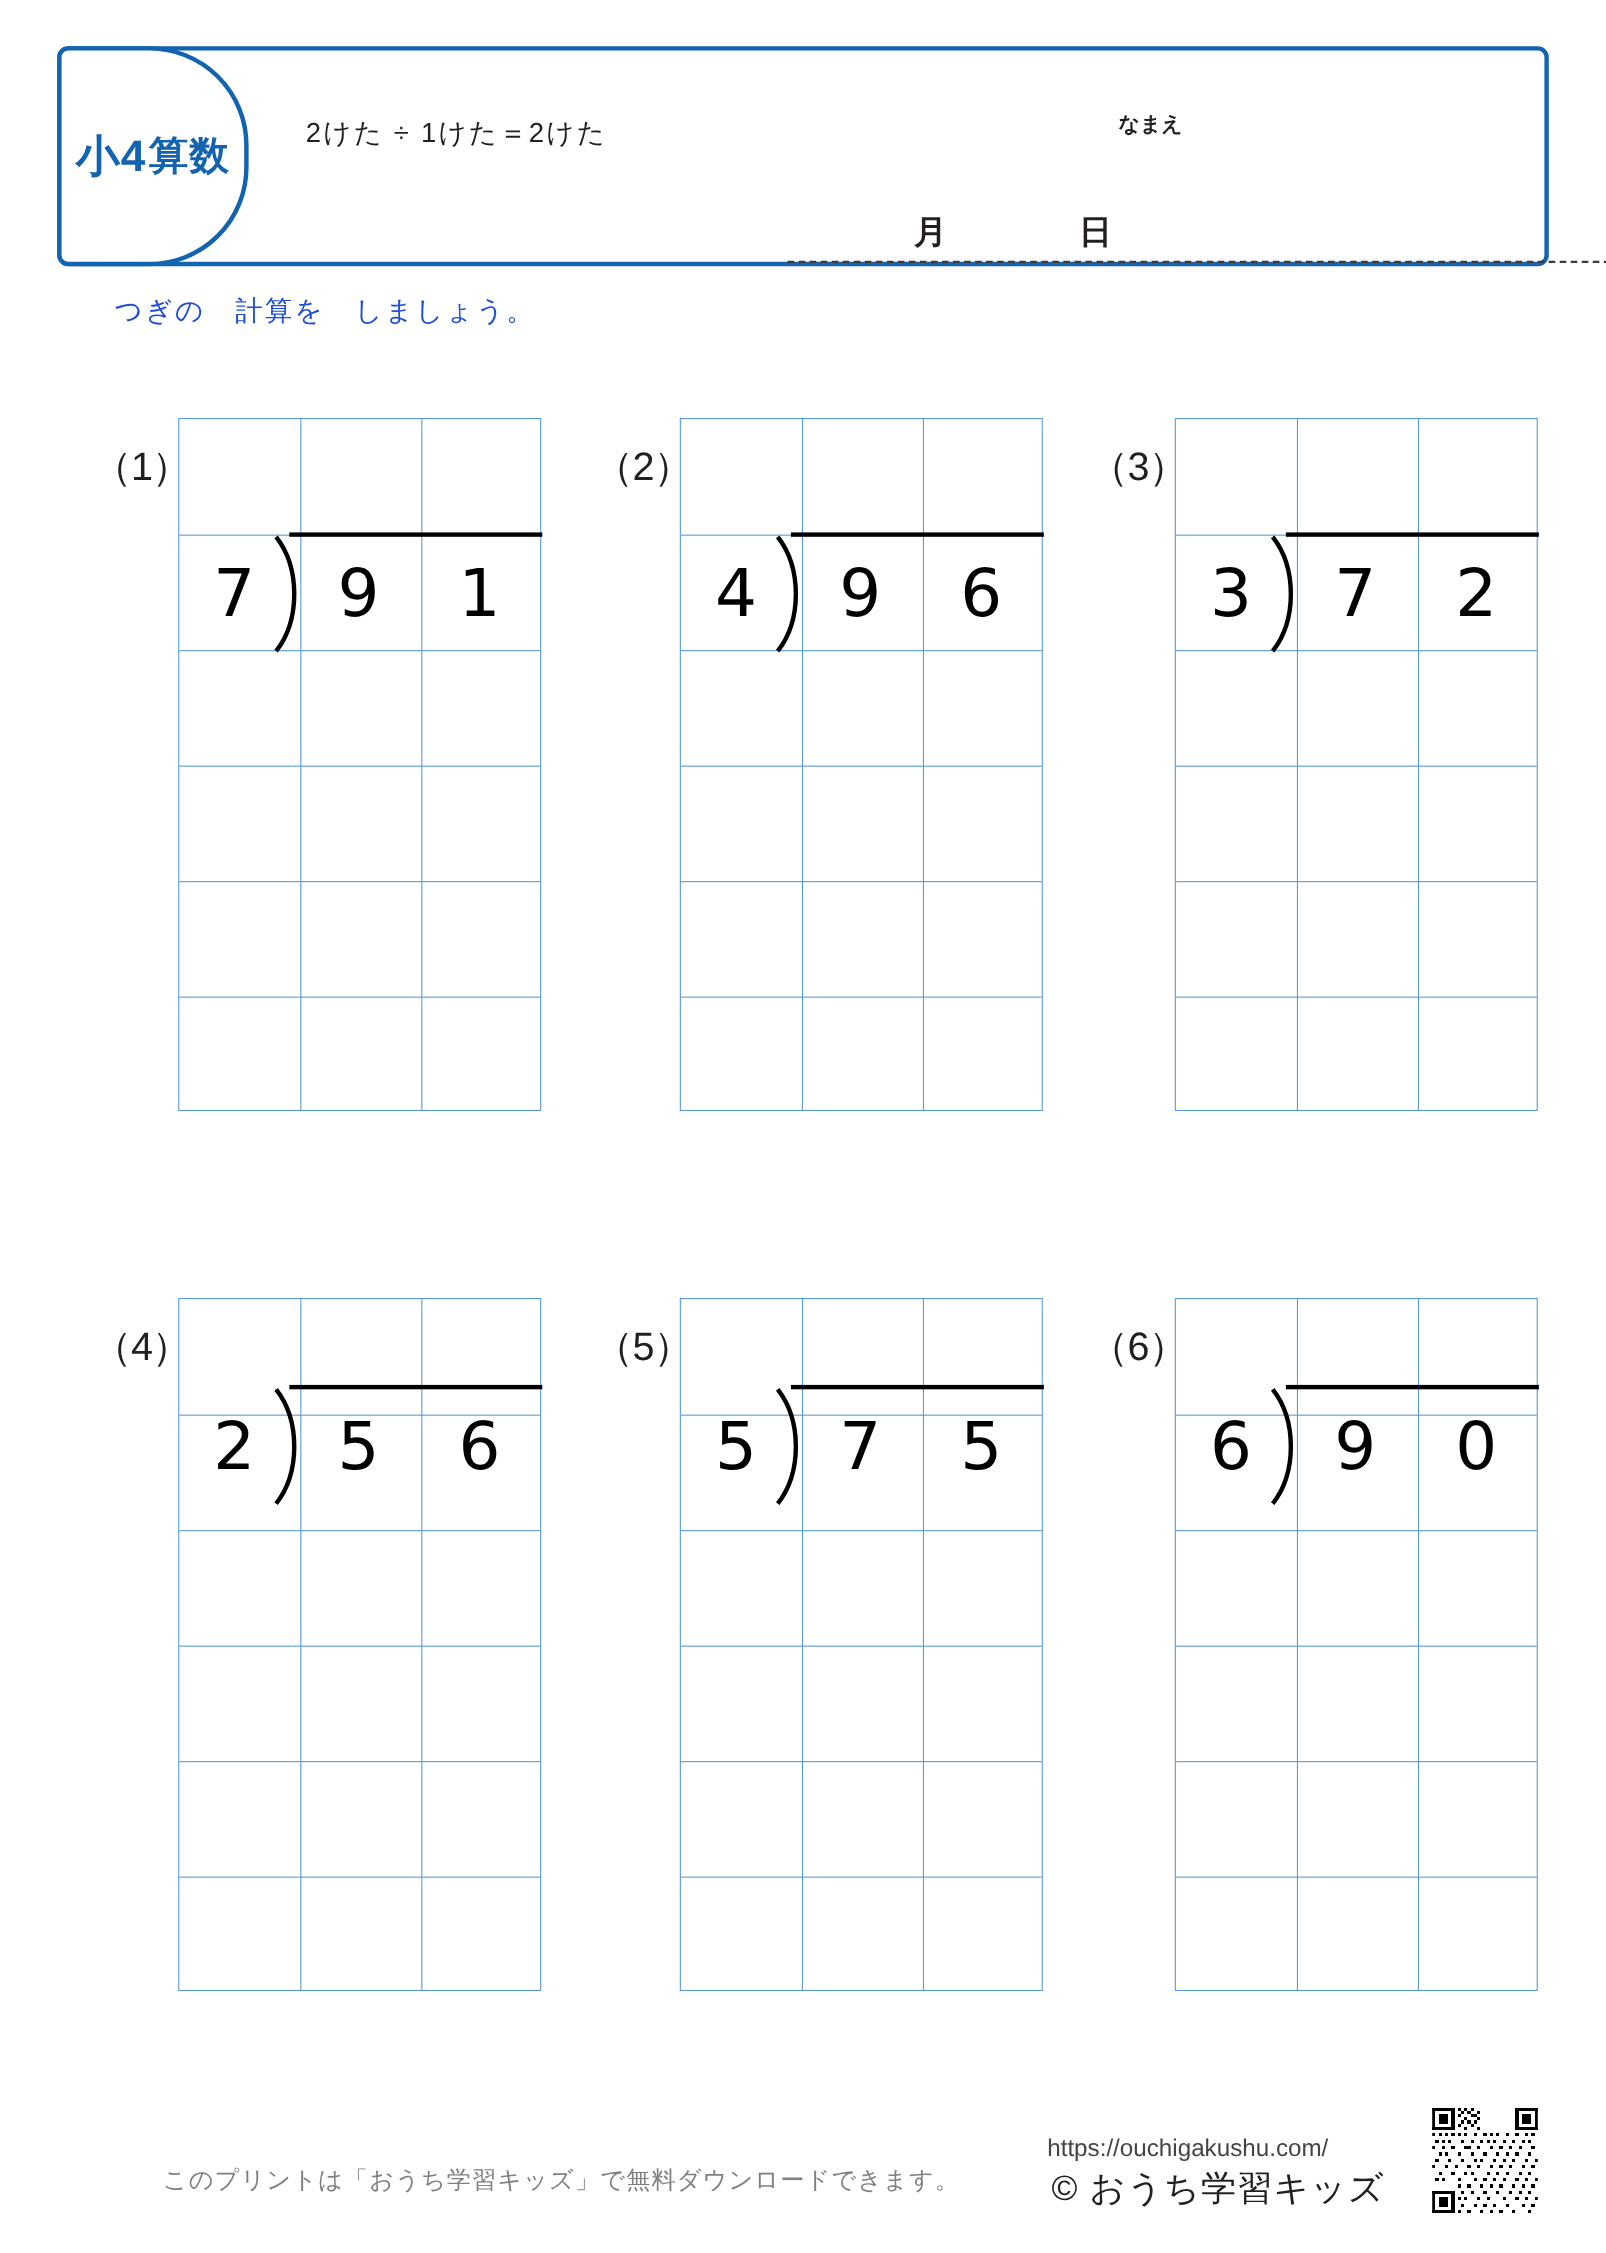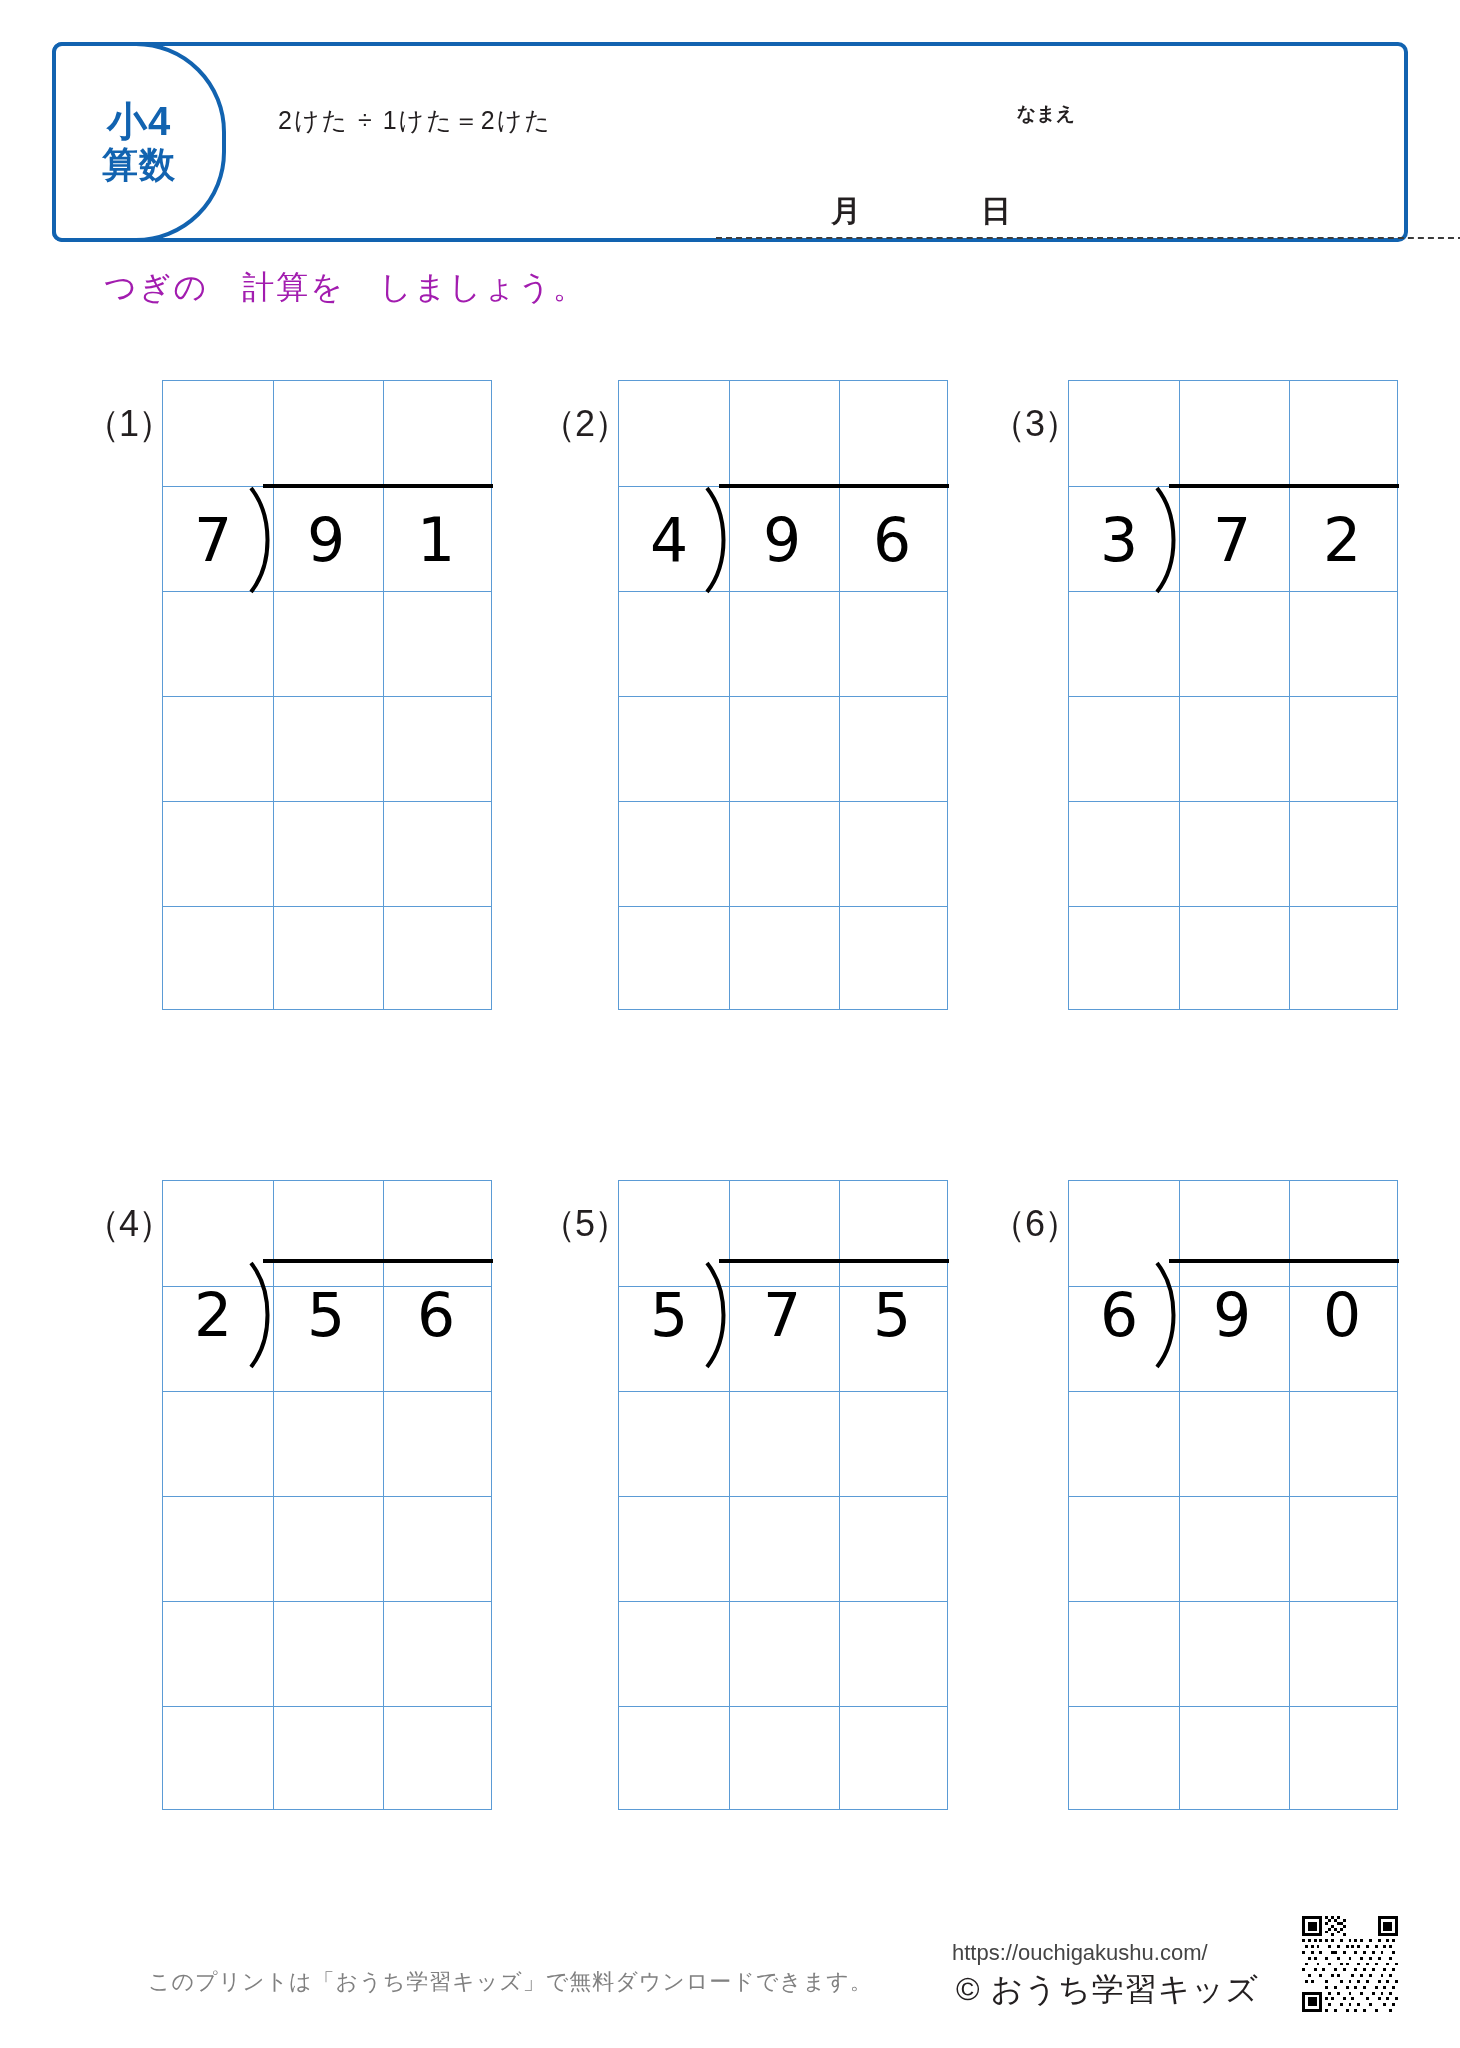--- a/index.html
+++ b/index.html
@@ -31,21 +31,20 @@
     position: absolute;
     left: -4px;
     top: -4px;
     width: 174px;
     height: 200px;
     border: 4px solid #1263b0;
     border-radius: 10px 90px 90px 10px;
     background: #ffffff;
     box-sizing: border-box;
     display: flex;
-    flex-direction: column;
     align-items: center;
     justify-content: center;
     gap: 2px;
   }
   .grade-badge .g1 {
     color: #1263b0;
     font-size: 40px;
     font-weight: bold;
     letter-spacing: 1px;
     line-height: 1.1;
@@ -113,23 +112,23 @@
     top: 46px;
     width: 748px;
     border-top: 2px dashed #3b3b3b;
   }
 
   
   .instruction {
     position: absolute;
     left: 104px;
     top: 266px;
-    font-size: 32px;
+    font-size: 25px;
     letter-spacing: 2px;
-    color: #a21caf;
+    color: #1d4ed8;
   }
 
   
   .problem {
     position: absolute;
   }
   .prob-label {
     position: absolute;
     left: 0;
     top: 20px;

